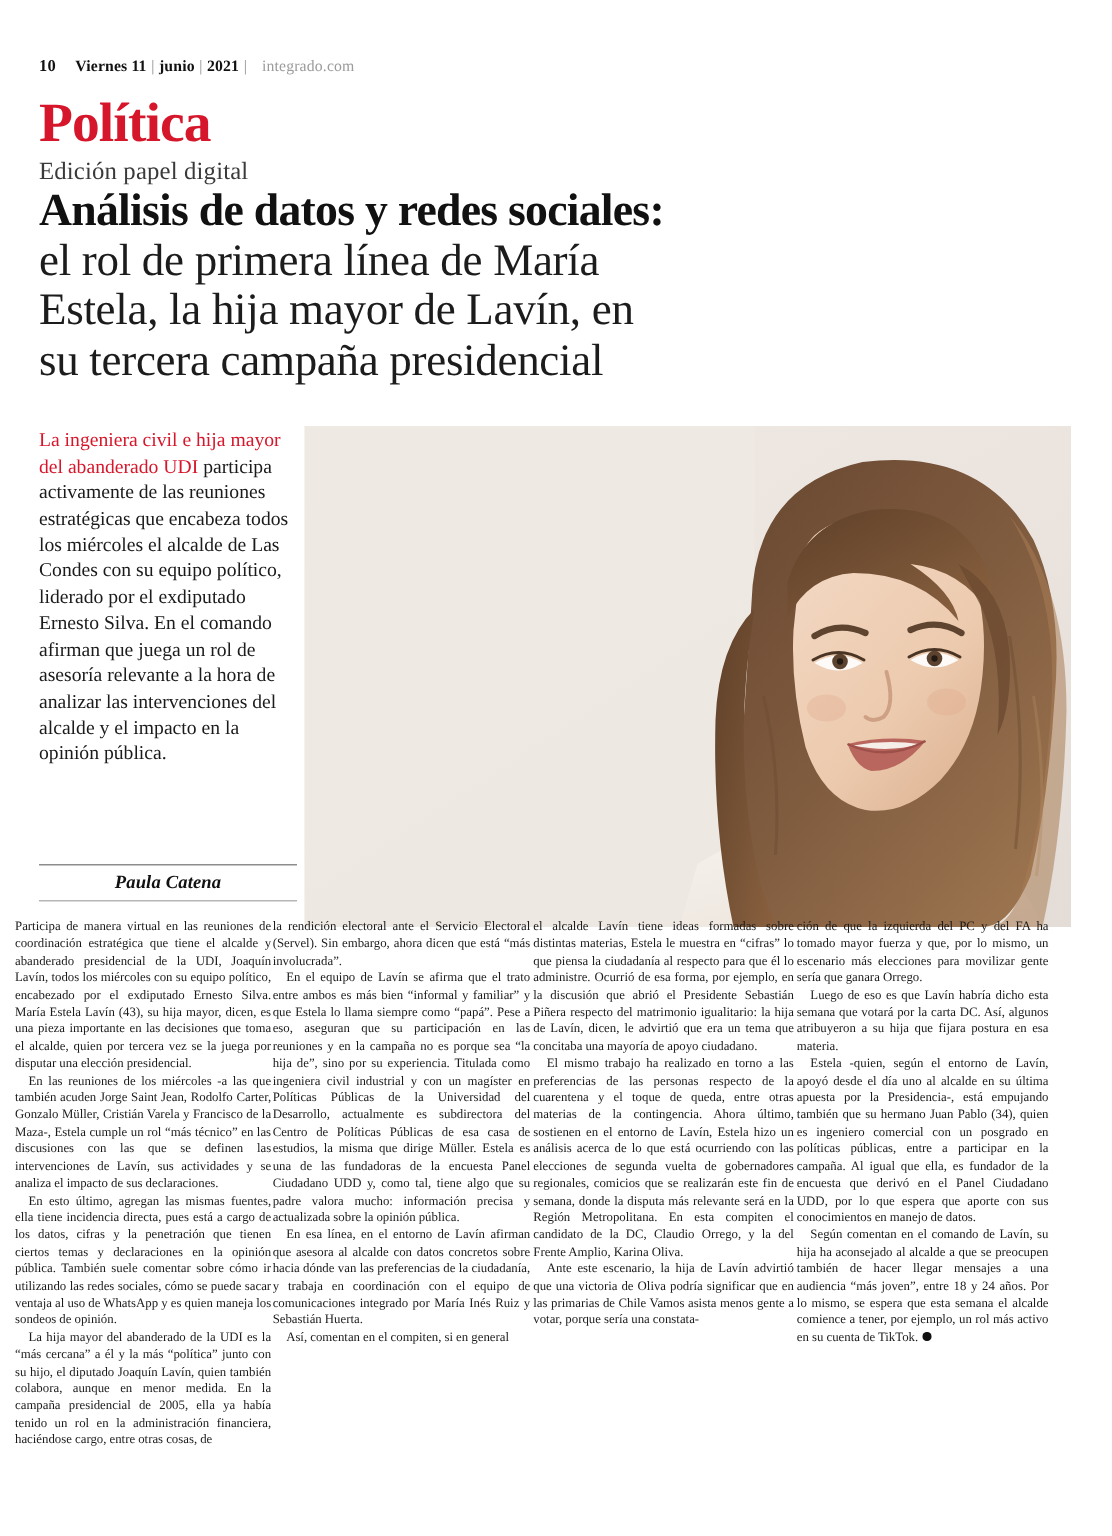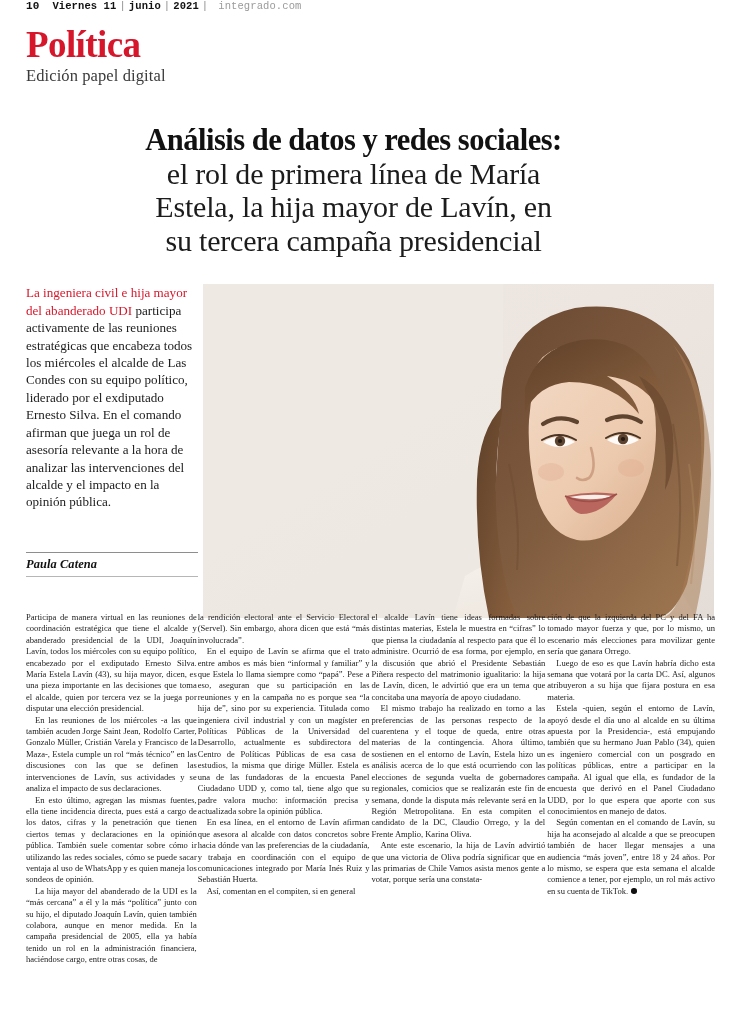--- a/index.html
+++ b/index.html
@@ -22,21 +22,22 @@
     width: 741px;
     height: 1024px;
     box-sizing: border-box;
     padding: 0 26px;
   }
 
   
   .folio {
     display: flex;
     align-items: baseline;
-    font-family: Liberation Mono, monospace;
+    padding-top: 38px;
+    font-family: Liberation Serif, serif;
     font-size: 10.5px;
     letter-spacing: .1px;
   }
   .folio .page-num {
     font-weight: bold;
     font-size: 11px;
     margin-right: 13px;
     color: #111;
   }
   .folio .date {
@@ -71,23 +72,21 @@
   .section-sub {
     display: block;
     margin-top: 5px;
     font-size: 16.5px;
     color: #3a3a3a;
     letter-spacing: .1px;
   }
 
   
   .headline {
-    margin-top: 38px;
     width: 655px;
-    text-align: center;
     line-height: 1.12;
   }
   .headline .kicker {
     display: block;
     font-weight: bold;
     font-size: 30.5px;
     letter-spacing: -0.5px;
     color: #111;
   }
   .headline .deck {
@@ -128,42 +127,43 @@
     height: 334px;
     overflow: hidden;
     background: #efe9e4;
   }
   .photo svg { display: block; width: 100%; height: 100%; }
 
   
   .byline {
     position: absolute;
     left: 26px;
-    top: 552px;
+    top: 576px;
     width: 172px;
+    text-align: center;
   }
   .byline .rule {
     height: 1px;
     background: #8e8e8e;
     width: 100%;
   }
   .byline .rule.thin { background: #b6b6b6; }
   .byline .author {
     font-weight: bold;
     font-style: italic;
     font-size: 12.4px;
     padding: 4px 0 4px 0;
     letter-spacing: .1px;
     color: #111;
   }
 
   
   .body-cols {
     position: absolute;
-    left: 26px;
+    left: 10px;
     top: 612px;
     width: 689px;
     height: 392px;
     display: flex;
     gap: 0;
   }
   .col {
     width: 172px;
     font-size: 8.55px;
     line-height: 1.335;

